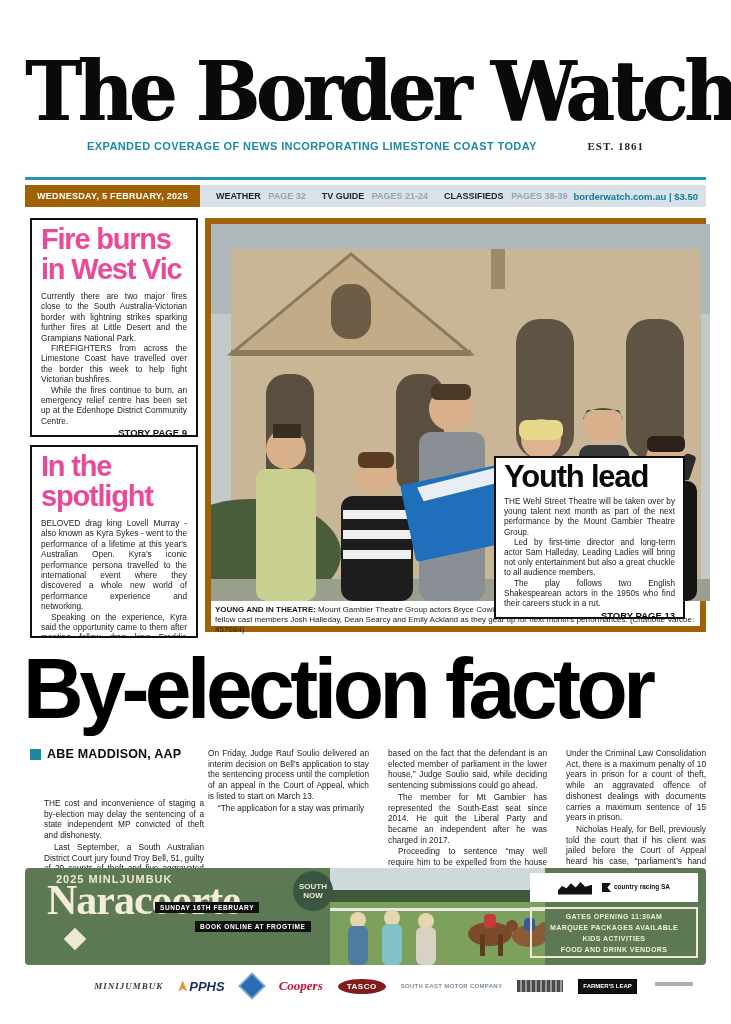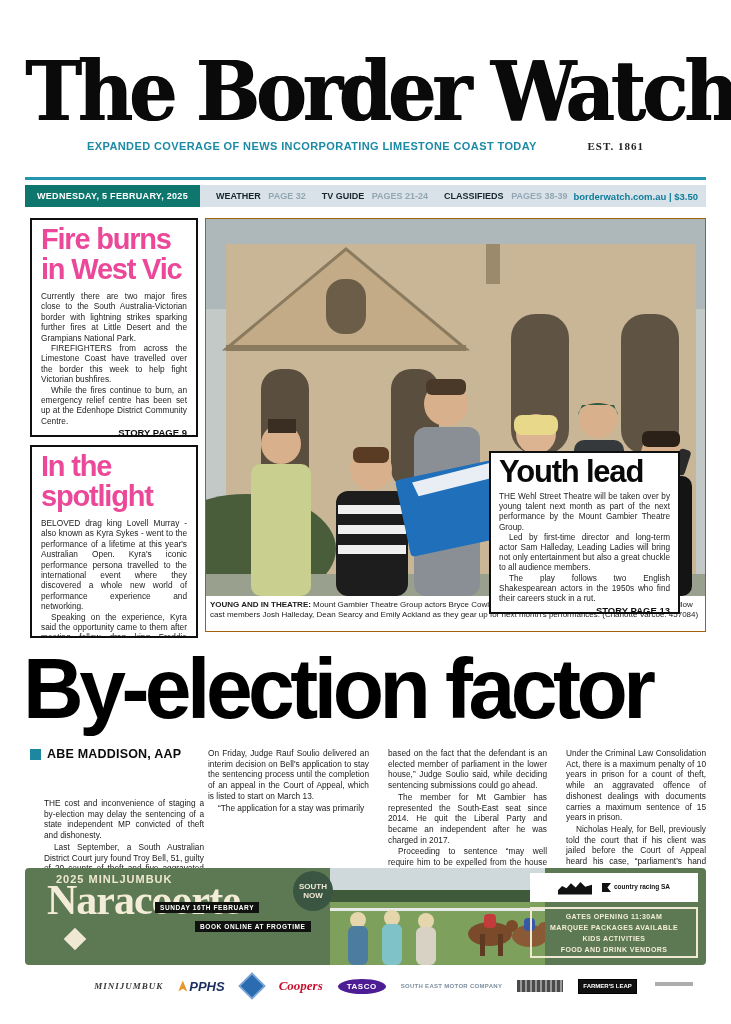--- a/index.html
+++ b/index.html
@@ -9,38 +9,38 @@
   
   .masthead{position:absolute;left:25px;right:25px;top:46px;text-align:center;}
   .masthead-title{font-family:"DejaVu Serif",serif;font-weight:bold;font-size:76px;line-height:92px;letter-spacing:-4px;color:#0a0a0a;white-space:nowrap;transform:scaleY(1.08);text-shadow:1px 0 #000;}
   .masthead-sub{display:flex;justify-content:space-between;align-items:baseline;padding:2px 62px 0 62px;}
   .tagline{color:#1c8aa5;font-weight:bold;font-size:11px;letter-spacing:.4px;}
   .est{font-family:"Liberation Serif",serif;color:#222;font-weight:bold;font-size:11px;letter-spacing:1px;}
   .teal-rule{position:absolute;left:25px;right:25px;top:177px;height:3px;background:#2596b0;}
 
   
   .infobar{position:absolute;left:25px;right:25px;top:185px;height:22px;background:#d9e2e9;display:flex;align-items:center;font-size:9px;}
-  .date-pill{background:#0f766e;color:#fff;font-weight:bold;height:100%;display:flex;align-items:center;padding:0 12px;letter-spacing:.3px;}
+  .date-pill{background:#a16207;color:#fff;font-weight:bold;height:100%;display:flex;align-items:center;padding:0 12px;letter-spacing:.3px;}
   .idx{margin-left:16px;white-space:nowrap;}
   .idx .lbl{font-weight:bold;color:#16262e;}
   .idx .pg{color:#93a6b2;font-weight:bold;margin-left:5px;}
   .site{margin-left:auto;margin-right:8px;color:#0e7d99;font-weight:bold;font-size:9.5px;}
 
   
   .abox{position:absolute;border:2px solid #0f0f0f;background:#fff;box-sizing:border-box;padding:4px 9px 4px 9px;overflow:hidden;}
   .box-fire{left:30px;top:218px;width:168px;height:219px;}
   .box-spot{left:30px;top:445px;width:168px;height:193px;}
   .abox h2{margin:0;font-size:29px;line-height:30px;font-weight:800;letter-spacing:-1.2px;color:#ec4899;}
   .body-txt{font-size:8.3px;line-height:10.4px;text-align:justify;color:#1c1c1c;margin-top:7px;}
   .body-txt p{margin:0;}
   .body-txt p + p{text-indent:10px;}
   .story-ref{font-size:9.5px;font-weight:800;text-align:right;color:#0d0d0d;margin-top:1px;}
 
   
-  .photo-wrap{position:absolute;left:205px;top:218px;width:501px;height:414px;border:1px solid #a16207;box-sizing:border-box;background:#fff;}
+  .photo-wrap{position:absolute;left:205px;top:218px;width:501px;height:414px;border:6px solid #a16207;box-sizing:border-box;background:#fff;}
   .photo{position:absolute;left:0;top:0;width:499px;height:377px;overflow:hidden;}
   .caption{position:absolute;left:0;right:0;top:379px;padding:2px 4px;font-size:8px;line-height:10px;color:#1a1a1a;}
   .caption b{font-weight:bold;}
   .youth-box{position:absolute;left:283px;top:232px;width:191px;height:163px;background:#fff;border:2px solid #0f0f0f;box-sizing:border-box;padding:2px 8px;z-index:3;}
   .youth-box h2{margin:0;font-size:31px;line-height:34px;font-weight:800;letter-spacing:-1.2px;color:#090909;}
   .youth-box .body-txt{margin-top:3px;font-size:8.2px;line-height:10.2px;}
 
   
   .lead-headline{position:absolute;left:23px;top:645px;width:685px;font-size:84px;line-height:86px;font-weight:800;letter-spacing:-4.5px;color:#000;white-space:nowrap;transform:scaleY(1.02);}
   .byline{position:absolute;left:30px;top:747px;display:flex;align-items:center;gap:6px;}
@@ -76,21 +76,21 @@
   .ad-details{position:absolute;left:505px;top:39px;width:168px;height:51px;border:2px solid #efe8d2;box-sizing:border-box;color:#f3ecd8;font-weight:800;font-size:7px;line-height:11px;text-align:center;letter-spacing:.4px;display:flex;flex-direction:column;justify-content:center;}
 
   
   .sponsors{position:absolute;left:25px;top:974px;width:681px;display:flex;align-items:center;justify-content:center;gap:15px;}
   .sp{white-space:nowrap;}
   .sp-minijumbuk{font-family:Liberation Serif, serif;font-style:italic;font-weight:bold;font-size:9px;color:#3a3a3a;letter-spacing:1px;}
   .sp-pphs{font-weight:800;font-style:italic;font-size:13px;color:#1b2f5e;display:flex;align-items:center;gap:2px;}
   .pphs-mark{width:9px;height:11px;background:#e8972c;clip-path:polygon(50% 0,100% 100%,50% 75%,0 100%);}
   .sp-diamond{width:20px;height:20px;background:#2b6cb0;transform:rotate(45deg) scale(.8);border:2px solid #7fa8d8;}
   .sp-coopers{font-family:"Liberation Serif",serif;font-style:italic;font-weight:bold;font-size:13px;color:#c8102e;}
-  .sp-tasco{background:#4c1d95;color:#fff;font-weight:800;font-size:8px;padding:3px 9px;border-radius:50%;letter-spacing:.5px;}
+  .sp-tasco{background:#7f1d1d;color:#fff;font-weight:800;font-size:8px;padding:3px 9px;border-radius:50%;letter-spacing:.5px;}
   .sp-semc{font-weight:800;font-size:6px;line-height:7px;color:#7c8ea0;text-align:center;letter-spacing:.3px;}
   .sp-ornate{width:46px;height:12px;background:repeating-linear-gradient(90deg,#4a4a4a 0 3px,#9a9a9a 3px 5px);}
   .sp-farmers{background:#101010;color:#fff;font-weight:800;font-size:6px;line-height:7px;padding:3px 4px;text-align:center;border:1px solid #000;}
   .fine-print{position:absolute;left:655px;top:982px;width:38px;height:4px;background:#999;opacity:.8;}
 </style>
 </head>
 <body>
 
 <div class="page">
 

